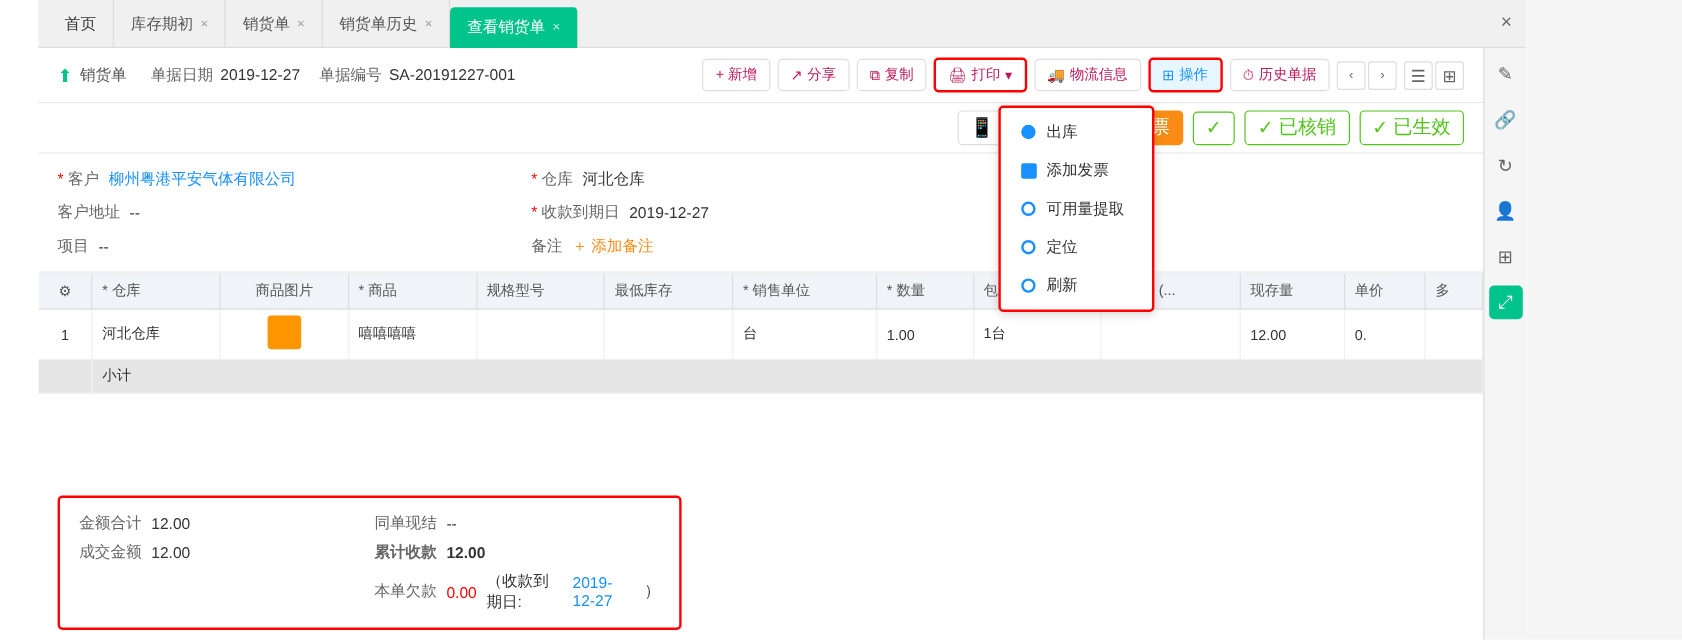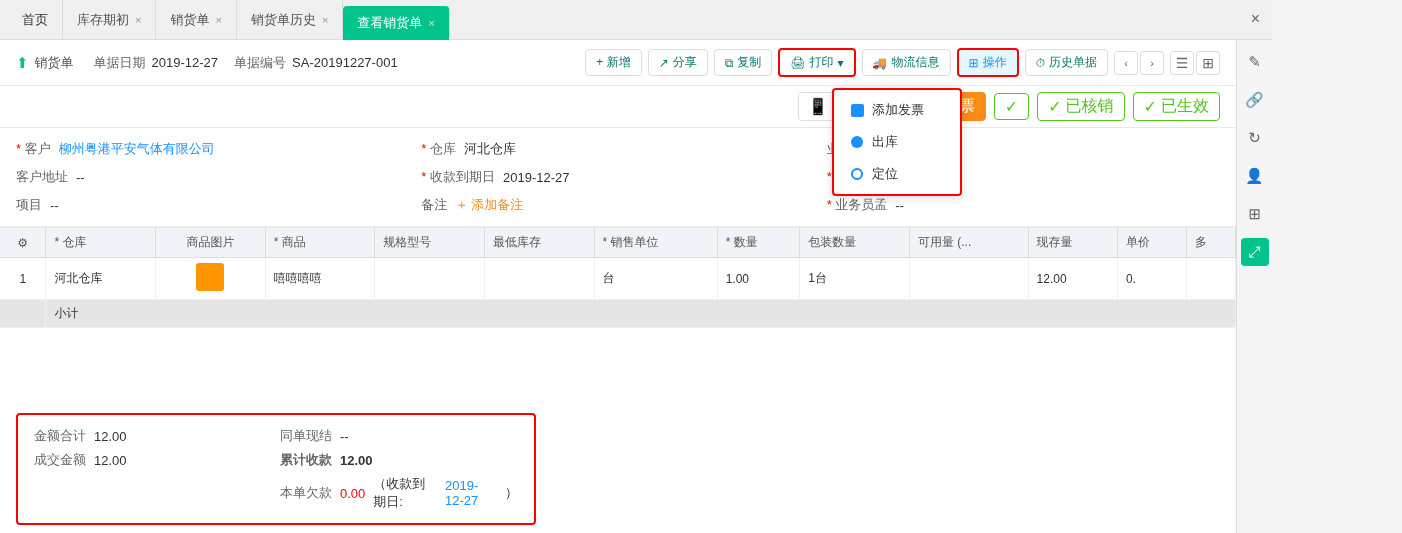--- a/index.html
+++ b/index.html
@@ -27,21 +27,21 @@
     .doc-header { display: flex; align-items: center; padding: 8px 16px; border-bottom: 1px solid #e8e8e8; gap: 20px; }
     .doc-type-badge { display: flex; align-items: center; gap: 6px; color: #555; font-size: 13px; }
     .doc-icon { color: #00c48c; font-size: 15px; }
     .doc-meta { display: flex; align-items: center; gap: 16px; flex: 1; }
     .doc-meta-item { display: flex; align-items: center; gap: 6px; color: #555; }
     .doc-meta-label { color: #666; }
     .doc-meta-value { color: #333; font-weight: 500; }
 
     
     .toolbar { display: flex; align-items: center; gap: 6px; margin-left: auto; }
-    .toolbar-btn { display: flex; align-items: center; gap: 4px; padding: 4px 10px; border: 1px solid #ddd; border-radius: 4px; cursor: pointer; font-size: 12px; color: #0f766e; background: #fff; }
+    .toolbar-btn { display: flex; align-items: center; gap: 4px; padding: 4px 10px; border: 1px solid #ddd; border-radius: 4px; cursor: pointer; font-size: 12px; color: #be185d; background: #fff; }
     .toolbar-btn.active-op { background: #e6f7ff; border-color: #1890ff; color: #1890ff; }
     .toolbar-btn-red-border { border: 2px solid #f00 !important; }
     .nav-arrows { display: flex; gap: 2px; }
     .nav-arr { width: 24px; height: 24px; border: 1px solid #ddd; border-radius: 3px; display: flex; align-items: center; justify-content: center; cursor: pointer; color: #666; background: #fff; font-size: 11px; }
     .view-toggle { display: flex; gap: 2px; }
     .view-btn { width: 24px; height: 24px; border: 1px solid #ddd; border-radius: 3px; display: flex; align-items: center; justify-content: center; cursor: pointer; background: #fff; color: #666; font-size: 14px; }
 
     
     .secondary-toolbar { display: flex; align-items: center; padding: 6px 16px; border-bottom: 1px solid #e8e8e8; gap: 8px; justify-content: flex-end; }
     .sec-btn { display: flex; align-items: center; gap: 4px; padding: 3px 10px; border: 1px solid #ddd; border-radius: 4px; cursor: pointer; font-size: 16px; color: #555; background: #fff; }
@@ -90,21 +90,21 @@
     .icon-circle-outline { width: 12px; height: 12px; border-radius: 50%; border: 2px solid #1890ff; display: inline-block; }
 
     
     .right-sidebar { position: absolute; right: 0; top: 40px; width: 36px; background: #f5f5f5; border-left: 1px solid #ddd; height: calc(533px - 40px); display: flex; flex-direction: column; align-items: center; padding: 8px 0; gap: 10px; }
     .sidebar-icon { width: 28px; height: 28px; display: flex; align-items: center; justify-content: center; cursor: pointer; color: #666; font-size: 15px; border-radius: 4px; }
     .sidebar-icon.green-bg { background: #00c48c; color: #fff; }
   </style>
 </head>
 <body>
 
-<div style="position:relative; width:1272px; height:533px; overflow:hidden; background:#fff;">
+<div style="position:relative; width:1272px; height:533px; overflow:hidden; background:#fff;padding-left:32px;">
 
   <div class="tab-bar">
     <div class="tab-item">
       <span>首页</span>
     </div>
     <div class="tab-item">
       <span>库存期初</span>
       <span class="close-btn">×</span>
     </div>
     <div class="tab-item">
@@ -327,31 +327,43 @@
     <div class="sidebar-icon">🔗</div>
     <div class="sidebar-icon">↻</div>
     <div class="sidebar-icon">👤</div>
     <div class="sidebar-icon">⊞</div>
     <div class="sidebar-icon green-bg">⤢</div>
   </div>
 
   <div class="dropdown-menu">
     <div class="menu-item">
       <span class="menu-icon">
+          <span class="icon-circle"></span>
+        </span>
+      <span>出库</span>
+    </div>
+    <div class="menu-item">
+      <span class="menu-icon">
           <span class="icon-square"></span>
         </span>
       <span>添加发票</span>
     </div>
     <div class="menu-item">
       <span class="menu-icon">
-          <span class="icon-circle"></span>
-        </span>
-      <span>出库</span>
-    </div>
-    <div class="menu-item">
-      <span class="menu-icon">
           <span class="icon-circle-outline"></span>
         </span>
+      <span>可用量提取</span>
+    </div>
+    <div class="menu-item">
+      <span class="menu-icon">
+          <span class="icon-circle-outline"></span>
+        </span>
       <span>定位</span>
     </div>
+    <div class="menu-item">
+      <span class="menu-icon">
+          <span class="icon-circle-outline"></span>
+        </span>
+      <span>刷新</span>
+    </div>
   </div>
 
 </div>
 
 </body></html>

